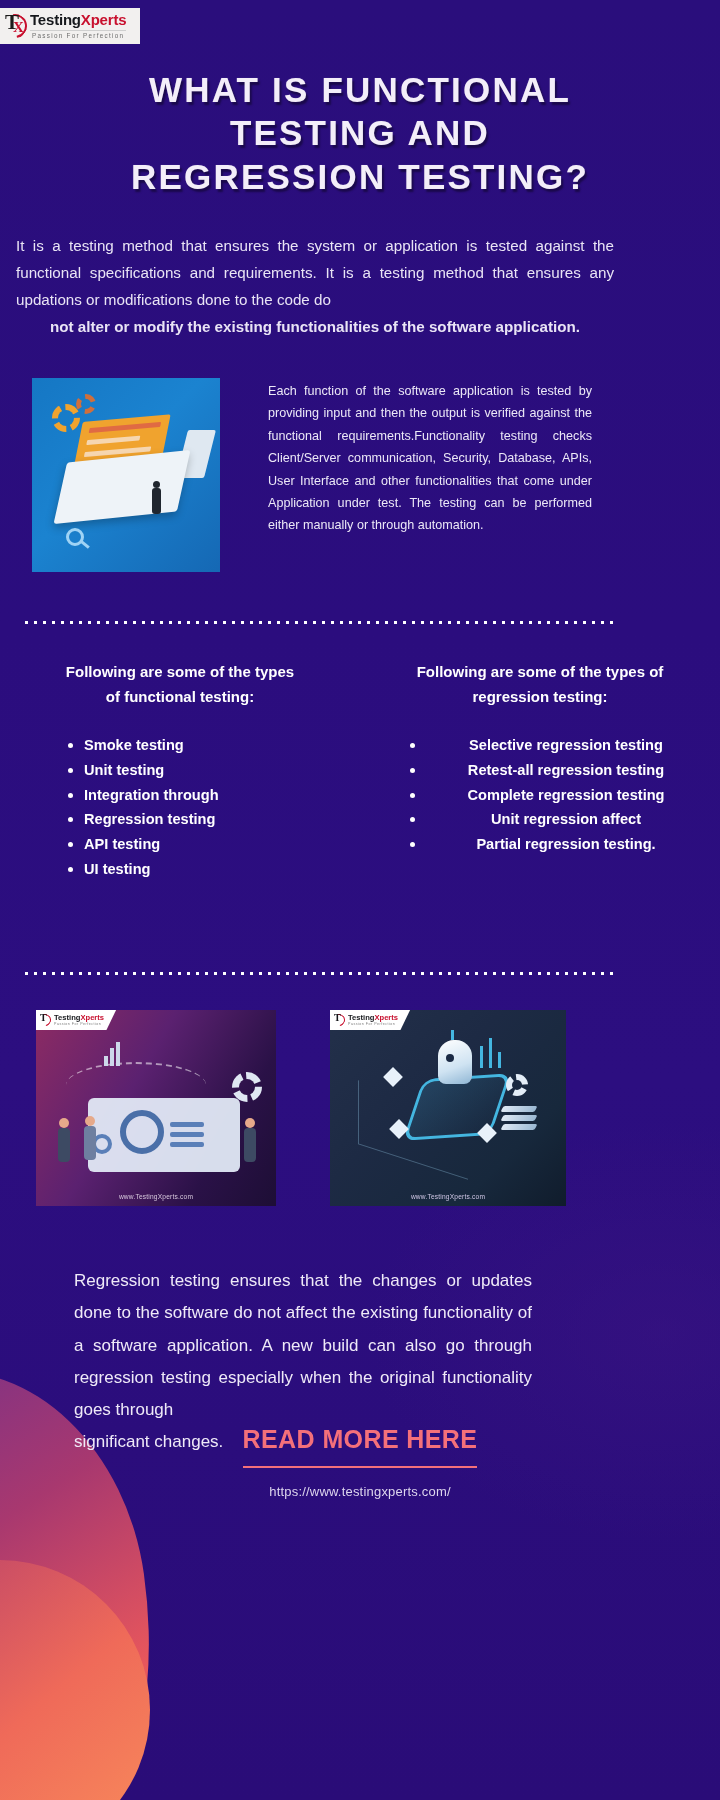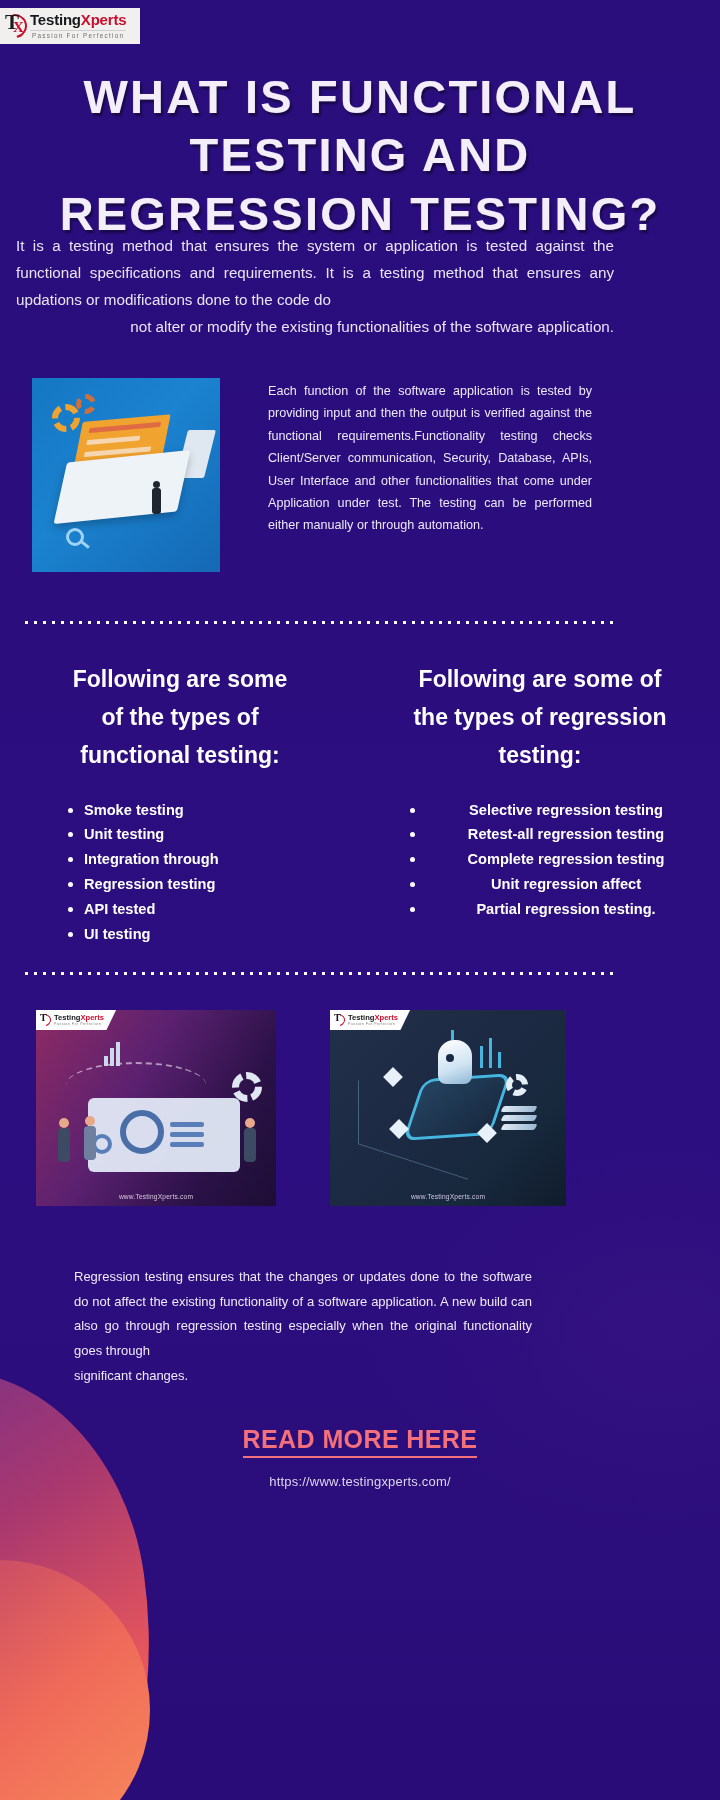--- a/index.html
+++ b/index.html
@@ -76,33 +76,33 @@
   .logo-tag {
     font-size:6.3px; color:#6d6d6d; letter-spacing:1.3px;
     margin-top:3px; border-top:1px solid #cfcfcf; padding-top:2px;
     text-align:center;
   }
 
   
   .headline {
     position:absolute; left:0; top:68px; width:720px;
     text-align:center;
-    font-size:47px; line-height:1.24;
+    font-size:35px; line-height:1.24;
     font-weight:bold; letter-spacing:2.2px;
     color:#f3eef9;
     text-shadow:2px 3px 2px rgba(0,0,0,0.40), 0 0 1px rgba(255,255,255,0.3);
   }
 
   
   .intro {
     position:absolute; left:16px; top:233px; width:598px;
     font-size:15.2px; line-height:1.77;
     text-align:justify; color:#e9e4f5;
   }
-  .intro .last { text-align:right; }
+  .intro .last { text-align:center;font-weight:bold; }
 
   
   .row1 { position:absolute; left:32px; top:378px; width:560px; }
   .thumb {
     position:absolute; left:0; top:0;
     width:188px; height:194px;
     background:linear-gradient(135deg,#1577c4 0%, #1b83d0 45%, #1568b4 100%);
     overflow:hidden;
   }
   .thumb .laptop {
@@ -158,21 +158,21 @@
     background-image:radial-gradient(circle, #ffffff 1.6px, transparent 1.8px);
     background-size:9px 5px; background-repeat:repeat-x;
   }
   #div1 { top:620px; }
   #div2 { top:971px; }
 
   
   .cols { position:absolute; left:0; top:660px; width:720px; display:flex; }
   .col { width:50%; padding:0 14px; }
   .col-head {
-    text-align:center; font-size:23px; font-weight:bold;
+    text-align:center; font-size:15px; font-weight:bold;
     line-height:1.66; color:#ffffff; margin:0 auto;
   }
   .col-left .col-head { width:232px; }
   .col-right .col-head { width:254px; }
   .col ul { margin-top:28px; list-style:none; }
   .col-left ul { padding-left:54px; }
   .col-right ul { padding-left:36px;text-align:center; }
   .col li {
     position:relative; font-size:14.6px; font-weight:bold;
     line-height:1; padding:0 0 10.3px 16px; color:#ffffff;
@@ -247,33 +247,33 @@
   .pr-c1 { left:56px; top:60px; } .pr-c2 { left:62px; top:112px; } .pr-c3 { left:150px; top:116px; }
   .pr-grid { position:absolute; left:28px; top:88px; width:110px; height:64px;
     border-left:1px solid rgba(150,200,230,0.35); border-bottom:1px solid rgba(150,200,230,0.35);
     transform:skewY(18deg); }
   .pr-bars { position:absolute; left:150px; top:28px; width:48px; height:30px; }
   .pr-bars i { display:inline-block; width:3px; background:#44b6e0; margin-right:6px; vertical-align:bottom; }
 
   
   .closing {
     position:absolute; left:74px; top:1265px; width:458px;
-    font-size:13px; line-height:1.9; text-align:justify; color:#efeaf8;
+    font-size:17px; line-height:1.9; text-align:justify; color:#efeaf8;
   }
   .closing .last { text-align:left; }
 
   
   .cta {
     position:absolute; left:0; top:1425px; width:720px; text-align:center;
   }
   .cta-link {
     display:inline-block;
     font-size:25px; font-weight:bold; letter-spacing:0.4px;
     color:#f4707a; text-decoration:none;
-    border-bottom:2.6px solid #f4707a; padding-bottom:2px;text-align:right;
+    border-bottom:2.6px solid #f4707a; padding-bottom:12px;text-align:right;
   }
   .cta-url {
     margin-top:16px; font-size:13px; color:#ddd6ee; letter-spacing:0.2px;
   }
 </style>
 </head>
 <body>
 
 <div class="page">
 
@@ -325,21 +325,21 @@
   <div class="divider" id="div1"></div>
 
   <div class="cols">
     <div class="col col-left">
       <div class="col-head">Following are some of the types of functional testing:</div>
       <ul>
         <li>Smoke testing</li>
         <li>Unit testing</li>
         <li>Integration through</li>
         <li>Regression testing</li>
-        <li>API tested</li>
+        <li>API testing</li>
         <li>UI testing</li>
       </ul>
     </div>
     <div class="col col-right">
       <div class="col-head">Following are some of the types of regression testing:</div>
       <ul>
         <li>Selective regression testing</li>
         <li>Retest-all regression testing</li>
         <li>Complete regression testing</li>
         <li>Unit regression affect</li>

